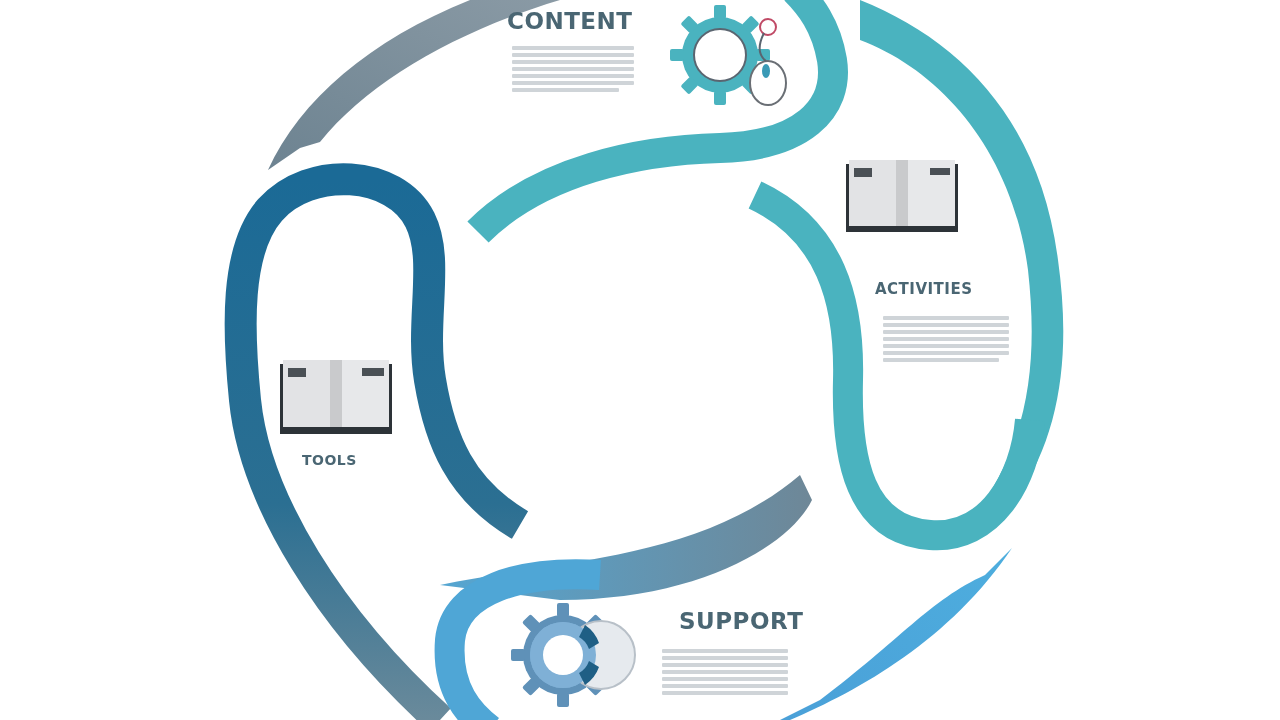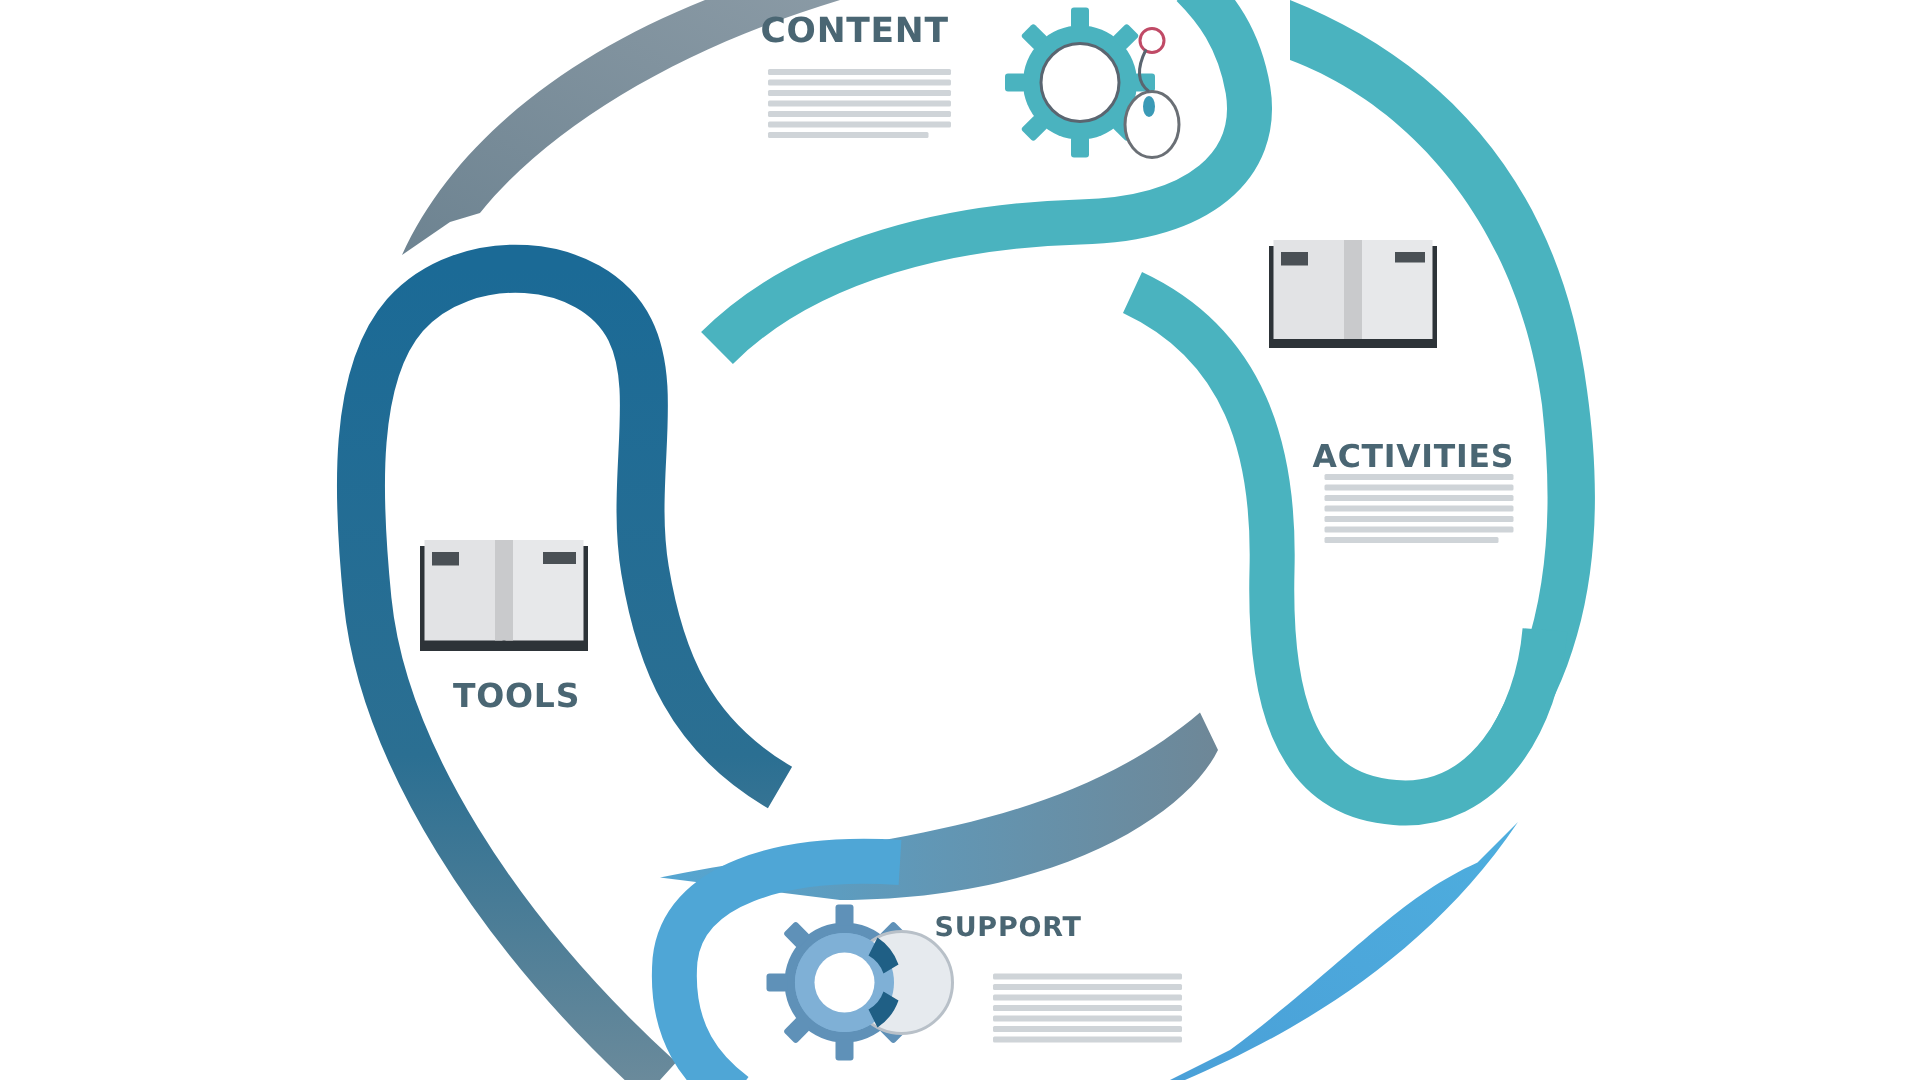--- a/index.html
+++ b/index.html
@@ -113,35 +113,35 @@
 
   <span></span>
     <span></span>
     <span></span>
     <span></span>
     <span></span>
     <span></span>
     <span style="width:88%"></span>
 </div>
 
-<div class="label" style="left:875px; top:292px; font-size:21px;">ACTIVITIES</div>
+<div class="label" style="left:875px; top:280px; font-size:15px;">ACTIVITIES</div>
 <div class="body-text" style="left:883px; top:316px; width:126px;">
 
   <span></span>
     <span></span>
     <span></span>
     <span></span>
     <span></span>
     <span></span>
     <span style="width:92%"></span>
 </div>
 
-<div class="label" style="left:302px; top:452px; font-size:22px;">TOOLS</div>
+<div class="label" style="left:302px; top:452px; font-size:14px;">TOOLS</div>
 
-<div class="label" style="left:623px; top:608px; font-size:18px;">SUPPORT</div>
+<div class="label" style="left:679px; top:608px; font-size:23px;">SUPPORT</div>
 <div class="body-text" style="left:662px; top:649px; width:126px;">
 
   <span></span>
     <span></span>
     <span></span>
     <span></span>
     <span></span>
     <span></span>
     <span></span>
 </div>

